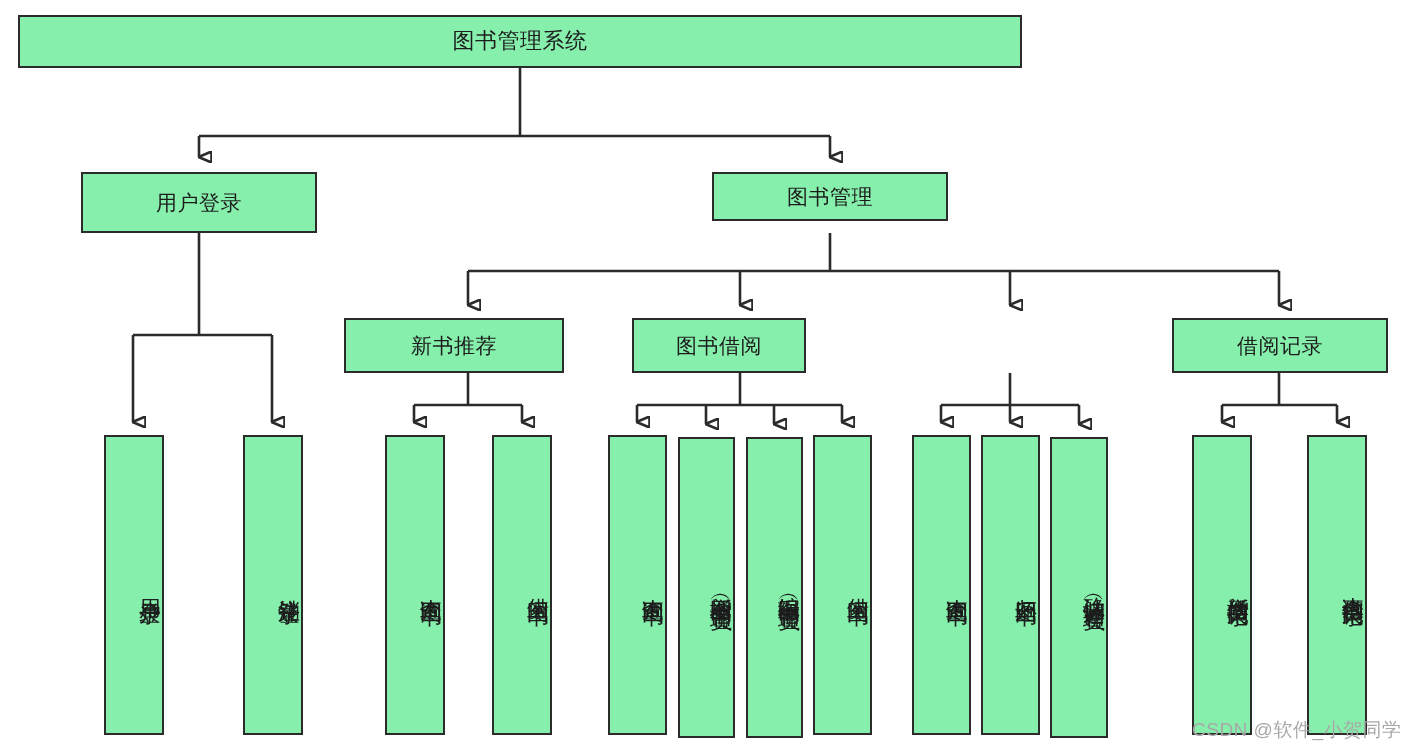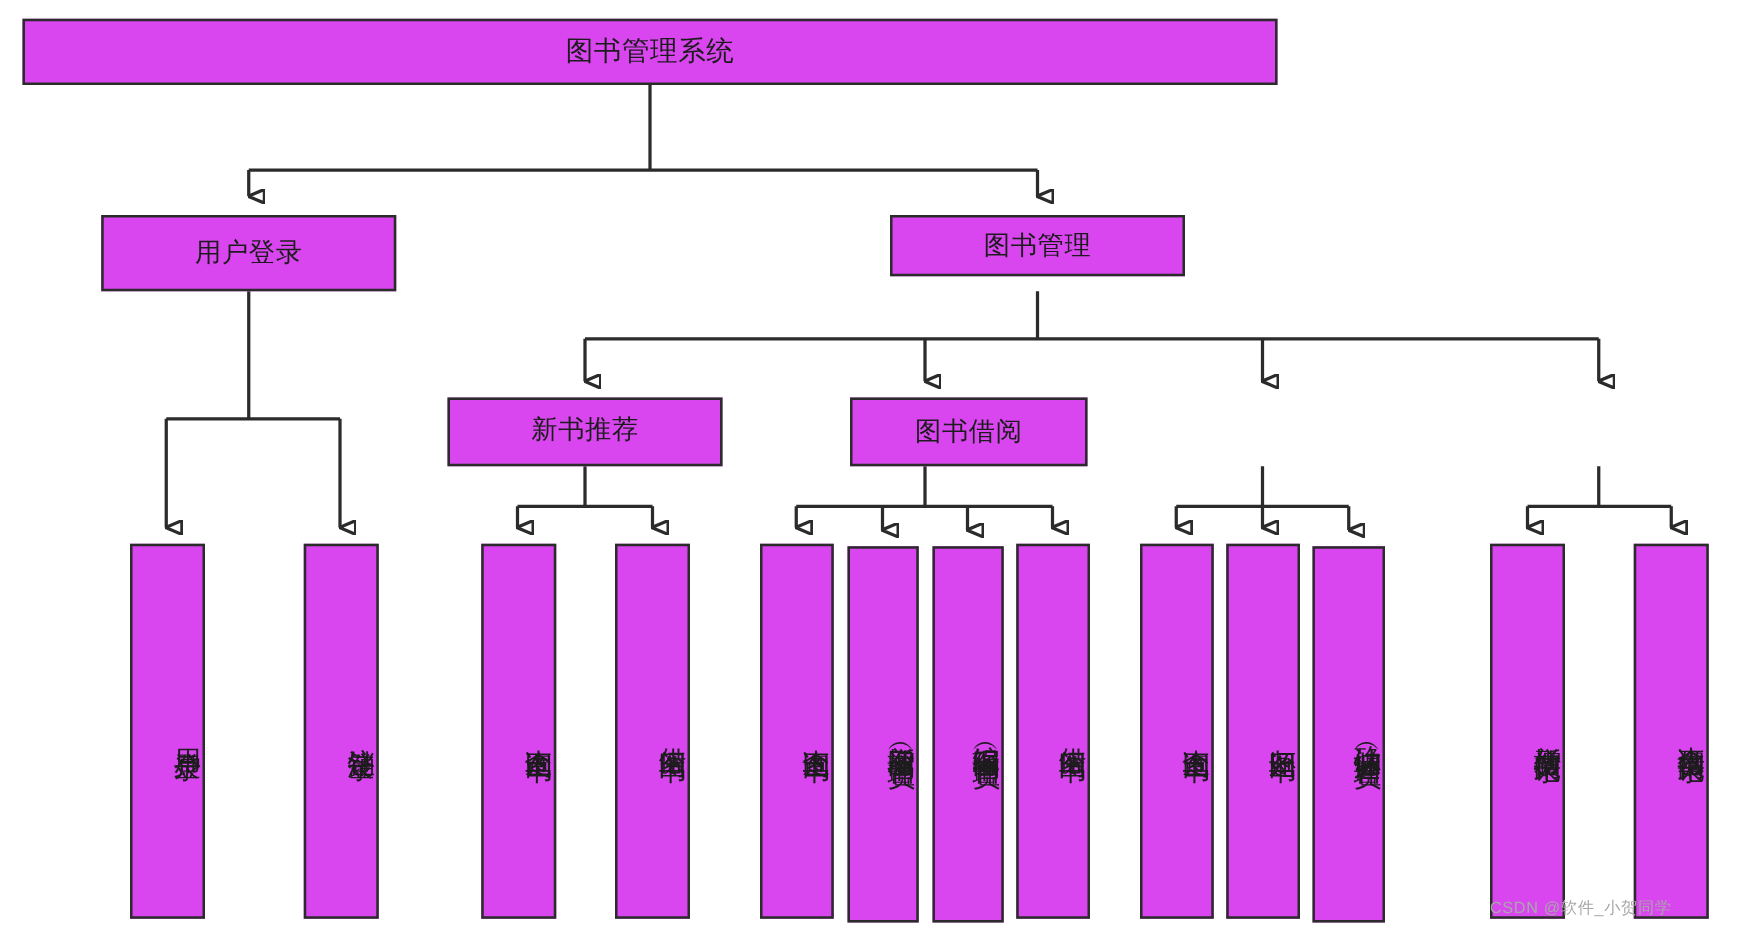--- a/index.html
+++ b/index.html
@@ -29,21 +29,21 @@
   svg.wires path, svg.wires line {
     stroke: #2b2b2b;
     stroke-width: 2.6;
     fill: none;
     stroke-linecap: butt;
   }
   .node {
     position: absolute;
     box-sizing: border-box;
     border: 2.6px solid #2b2b2b;
-    background: #d946ef;
+    background: #86efac;
     display: flex;
     align-items: center;
     justify-content: center;
     color: #1c1c1c;
     text-align: center;
   }
   .node.horiz {
     font-size: 21px;
     letter-spacing: 0.5px;
     line-height: 1.2;
@@ -62,21 +62,21 @@
     align-items: flex-start;
     justify-content: center;
   }
   .node.vert .vlabel {
     writing-mode: vertical-rl;
     text-orientation: upright;
     display: block;
   }
   .watermark {
     position: absolute;
-    font-size: 13px;
+    font-size: 19px;
     color: #a8a8a8;
     letter-spacing: 0.5px;
     white-space: nowrap;
     user-select: none;
   }
 </style>
 </head>
 <body>
 
 <div id="canvas">
@@ -136,29 +136,32 @@
   </div>
 
   <div class="node horiz" style="left:81px; top:172px; width:236px; height:61px;">
     <span>用户登录</span>
   </div>
 
   <div class="node horiz" style="left:712px; top:172px; width:236px; height:49px;">
     <span>图书管理</span>
   </div>
 
-  <div class="node horiz" style="left:358px; top:318px; width:220px; height:55px;font-family:Liberation Mono, monospace;">
+  <div class="node horiz" style="left:344px; top:318px; width:220px; height:55px;">
     <span>新书推荐</span>
   </div>
 
-  <div class="node horiz" style="left:632px; top:318px; width:190px; height:55px;margin-left:48px;">
+  <div class="node horiz" style="left:632px; top:318px; width:174px; height:55px;">
     <span>图书借阅</span>
   </div>
 
 
+  <div class="node horiz" style="left:1172px; top:318px; width:216px; height:55px;">
+    <span>借阅记录</span>
+  </div>
 
   <div class="node vert" style="left:104px; top:435px; width:60px; height:300px;">
     <span class="vlabel">用户登录</span>
   </div>
 
   <div class="node vert" style="left:243px; top:435px; width:60px; height:300px;">
     <span class="vlabel">注销登录</span>
   </div>
 
   <div class="node vert" style="left:385px; top:435px; width:60px; height:300px;">

